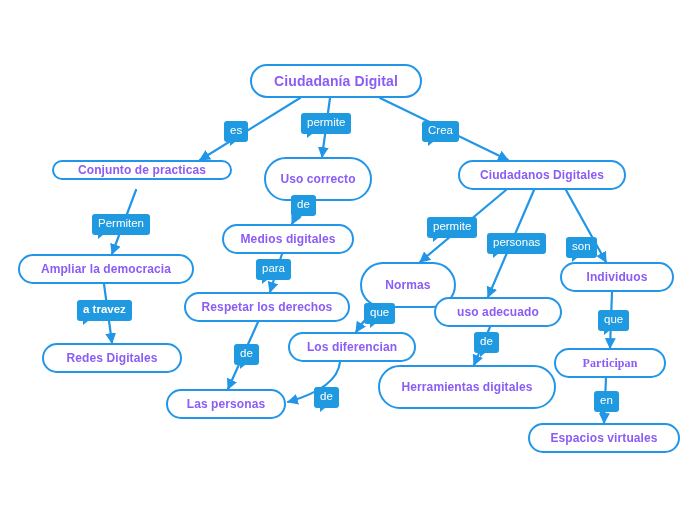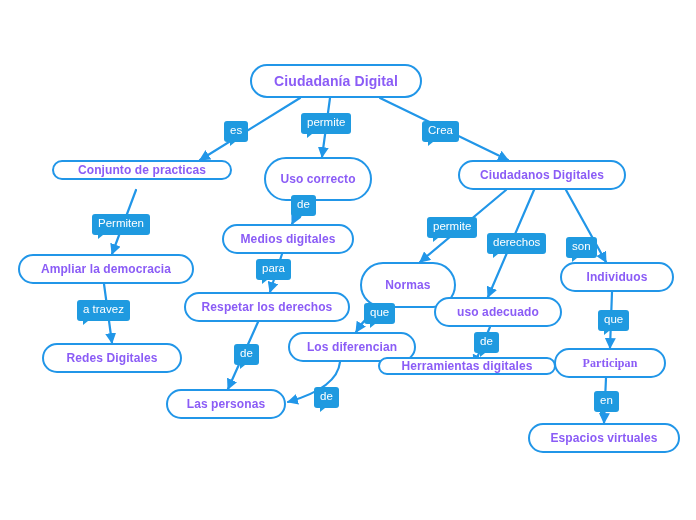--- a/index.html
+++ b/index.html
@@ -91,35 +91,35 @@
       <div class="node" style="left: 458px; top: 160px; width: 168px; height: 30px;">Ciudadanos Digitales</div>
       <div class="node" style="left: 18px; top: 254px; width: 176px; height: 30px;">Ampliar la democracia</div>
       <div class="node" style="left: 222px; top: 224px; width: 132px; height: 30px;">Medios digitales</div>
       <div class="node" style="left: 360px; top: 262px; width: 96px; height: 46px;">Normas</div>
       <div class="node" style="left: 560px; top: 262px; width: 114px; height: 30px;">Individuos</div>
       <div class="node" style="left: 184px; top: 292px; width: 166px; height: 30px;">Respetar los derechos</div>
       <div class="node" style="left: 434px; top: 297px; width: 128px; height: 30px;">uso adecuado</div>
       <div class="node" style="left: 42px; top: 343px; width: 140px; height: 30px;">Redes Digitales</div>
       <div class="node" style="left: 288px; top: 332px; width: 128px; height: 30px;">Los diferencian</div>
       <div class="node" style="left: 554px; top: 348px; width: 112px; height: 30px; font-family: Liberation Serif, serif;">Participan</div>
-      <div class="node" style="left: 378px; top: 357px; width: 178px; height: 18px;">Herramientas digitales</div>
+      <div class="node" style="left: 378px; top: 365px; width: 178px; height: 44px;">Herramientas digitales</div>
       <div class="node" style="left: 166px; top: 389px; width: 120px; height: 30px;">Las personas</div>
       <div class="node" style="left: 528px; top: 423px; width: 152px; height: 30px;">Espacios virtuales</div>
     </div>
   <div id="labels">
       <div class="elabel" style="left: 224px; top: 121px;">es</div>
       <div class="elabel" style="left: 301px; top: 113px;">permite</div>
       <div class="elabel" style="left: 422px; top: 121px;">Crea</div>
       <div class="elabel" style="left: 92px; top: 214px; text-align: right;">Permiten</div>
-      <div class="elabel" style="left: 77px; top: 300px;">a travez</div>
+      <div class="elabel" style="left: 77px; top: 300px; font-weight: bold;">a travez</div>
       <div class="elabel" style="left: 291px; top: 195px;">de</div>
       <div class="elabel" style="left: 256px; top: 259px;">para</div>
       <div class="elabel" style="left: 234px; top: 344px;">de</div>
       <div class="elabel" style="left: 427px; top: 217px;">permite</div>
-      <div class="elabel" style="left: 487px; top: 233px;">derechos</div>
+      <div class="elabel" style="left: 487px; top: 233px;">personas</div>
       <div class="elabel" style="left: 566px; top: 213px; margin-top: 24px;">son</div>
       <div class="elabel" style="left: 364px; top: 303px;">que</div>
       <div class="elabel" style="left: 314px; top: 387px;">de</div>
       <div class="elabel" style="left: 474px; top: 332px;">de</div>
       <div class="elabel" style="left: 598px; top: 310px;">que</div>
       <div class="elabel" style="left: 594px; top: 391px;">en</div>
     </div>
 </div>
 
 </body></html>

